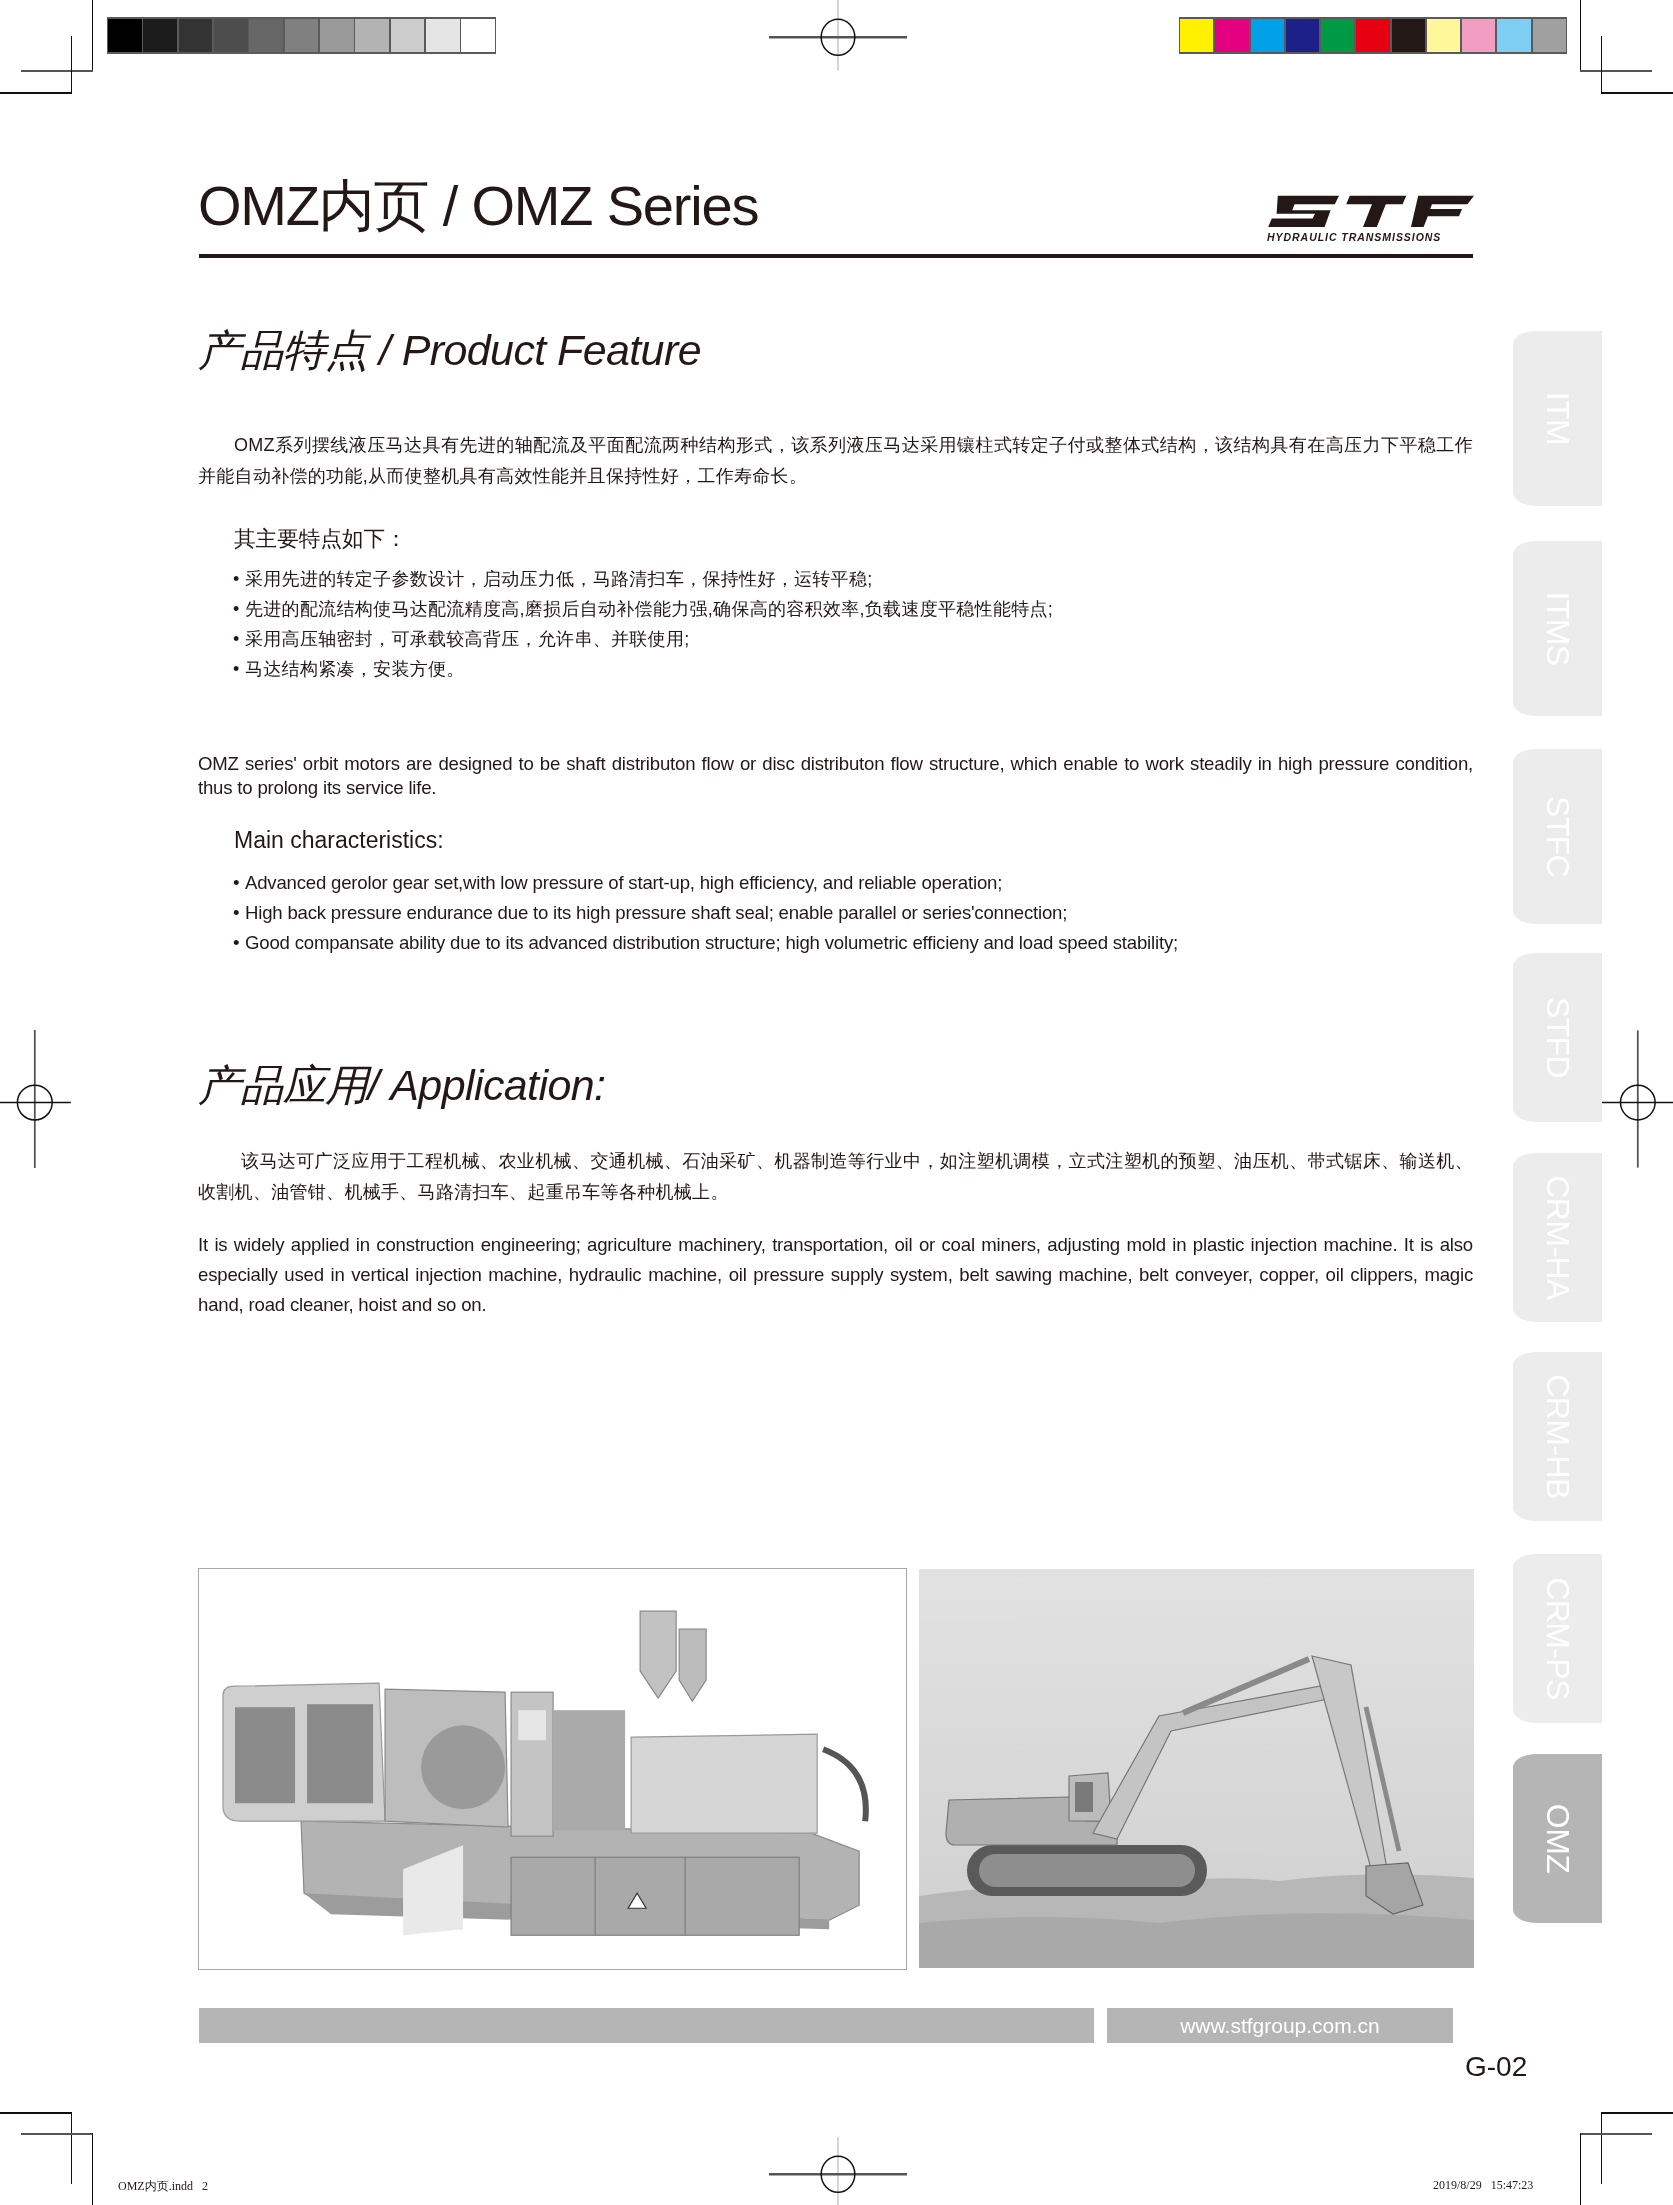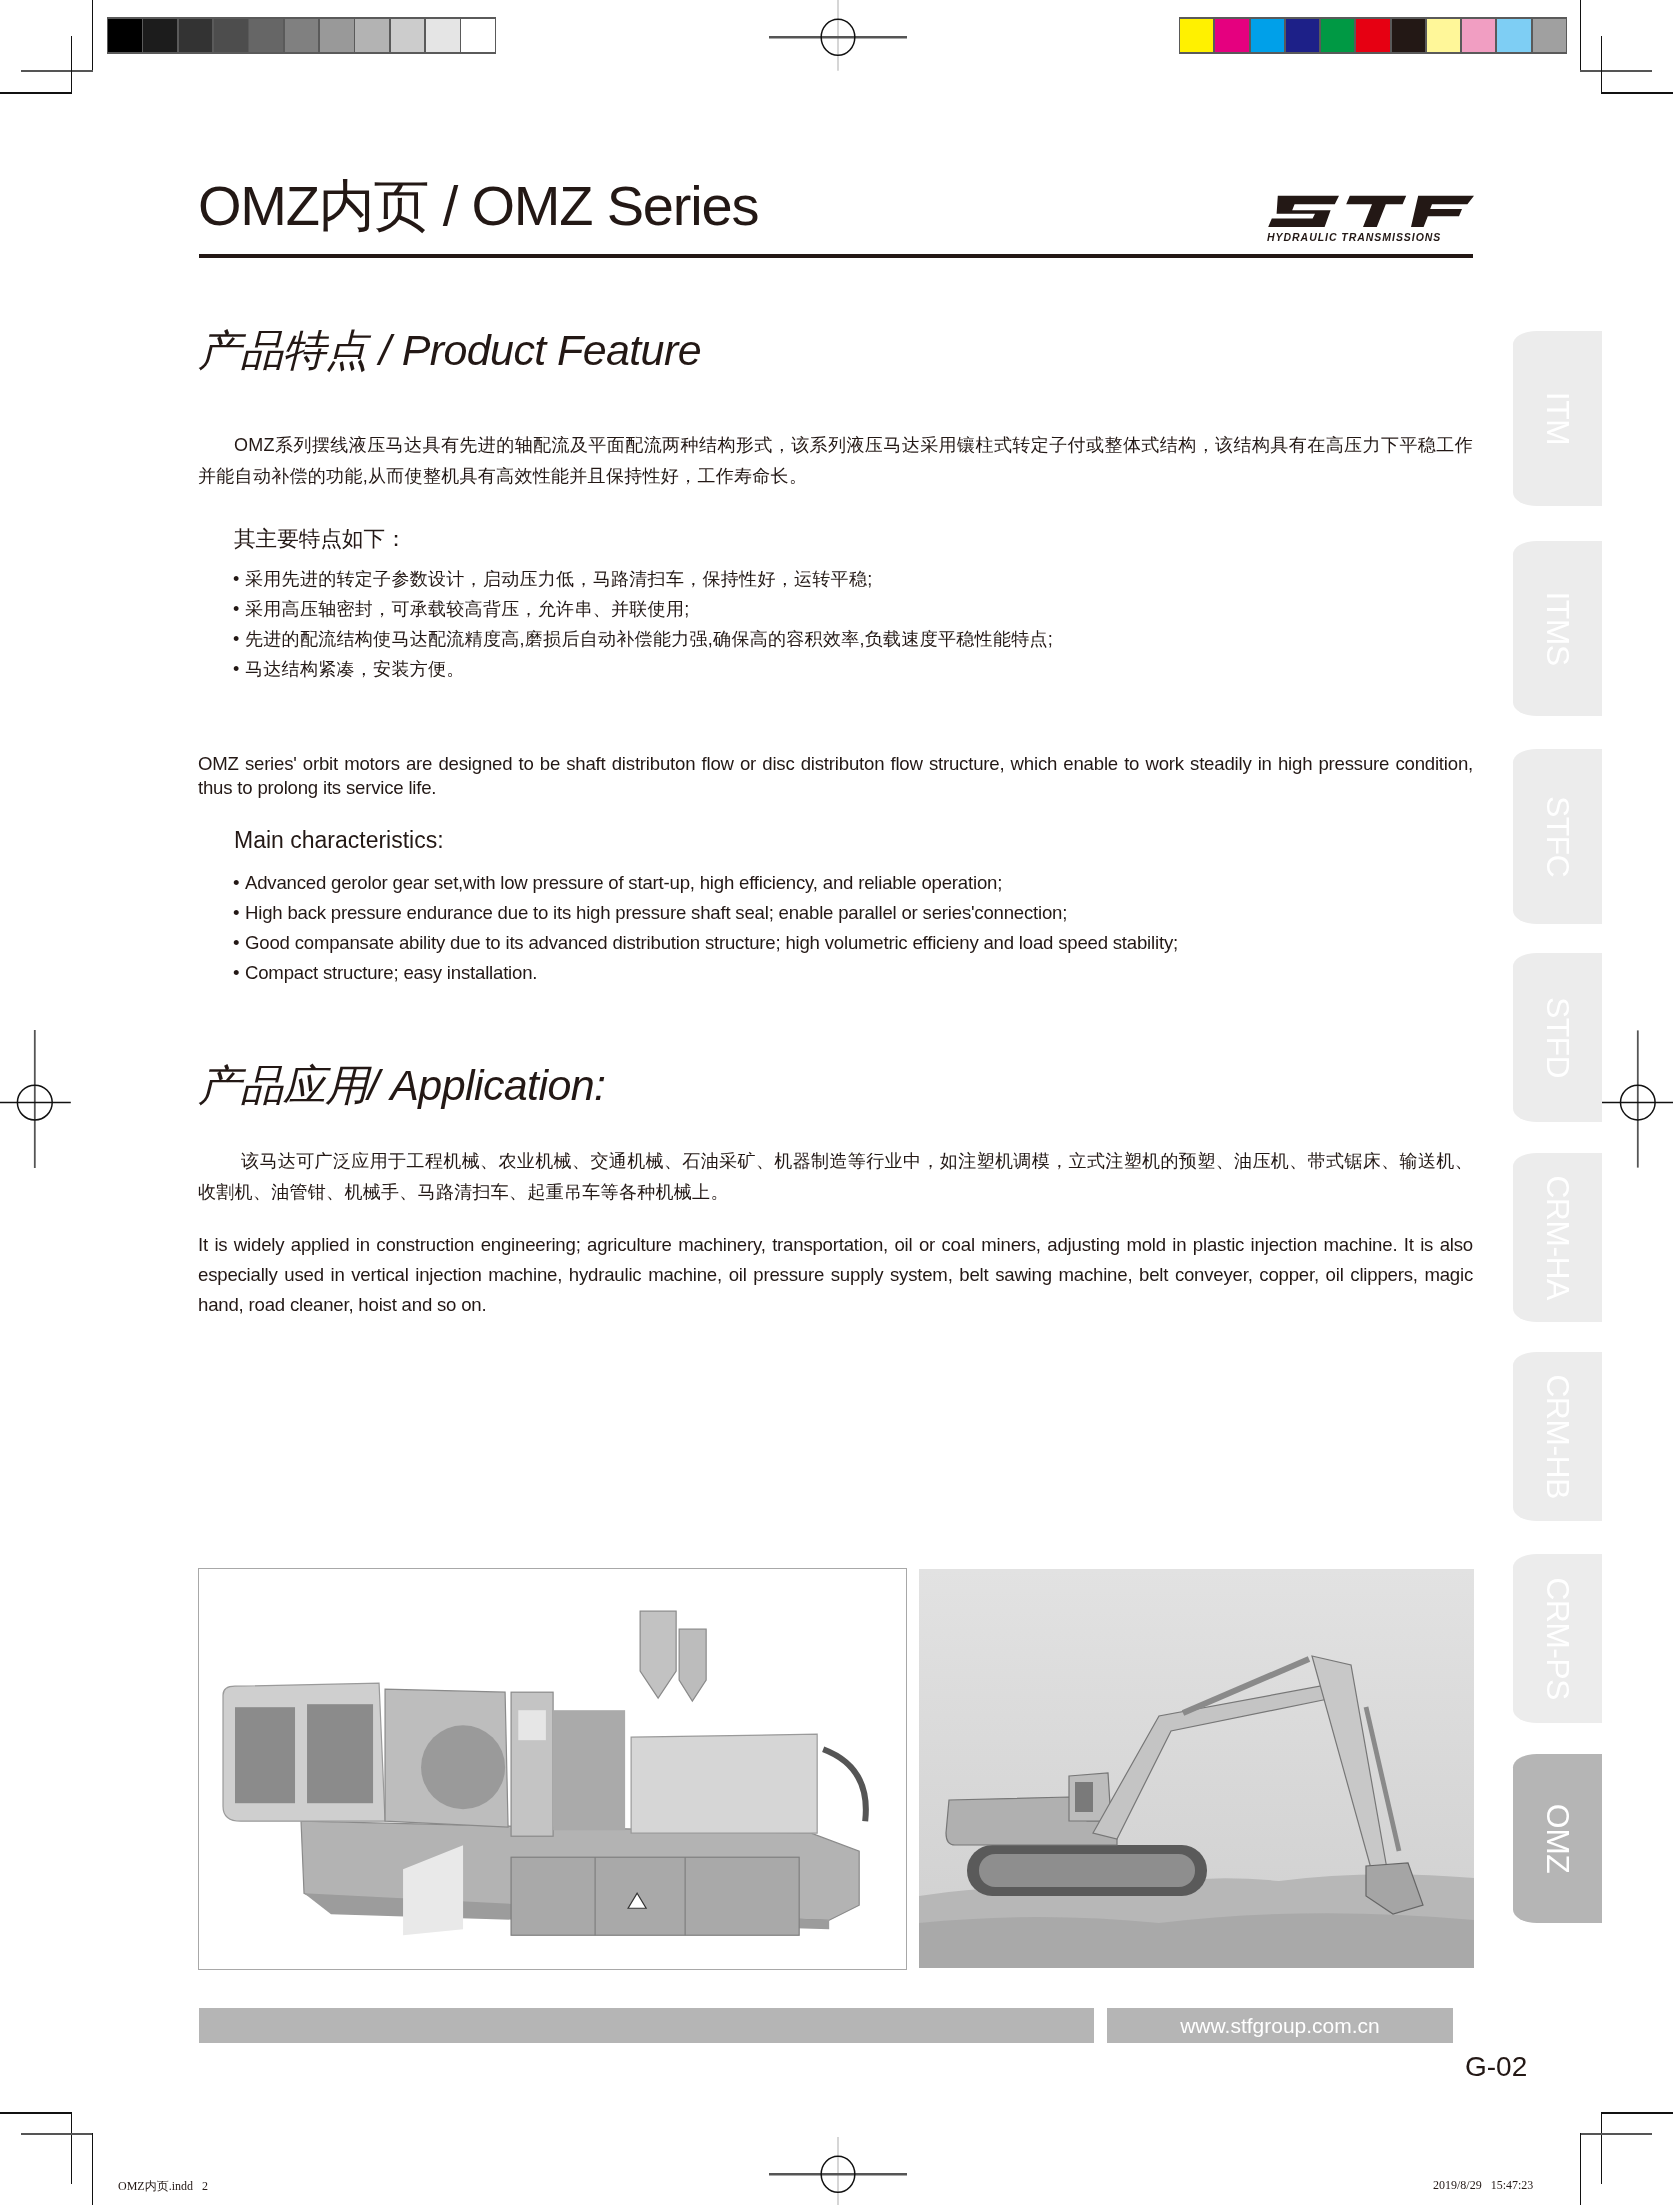--- a/index.html
+++ b/index.html
@@ -130,34 +130,33 @@
 <div class="abs title-rule"></div>
 
 <div class="abs h2" style="left:198px; top:329px;">产品特点 / Product Feature</div>
 
 <div class="abs p-cn justify" style="left:198px; top:430px; width:1275px; text-indent:36px;">OMZ系列摆线液压马达具有先进的轴配流及平面配流两种结构形式，该系列液压马达采用镶柱式转定子付或整体式结构，该结构具有在高压力下平稳工作并能自动补偿的功能,从而使整机具有高效性能并且保持性好，工作寿命长。</div>
 
 <div class="abs sub" style="left:234px; top:524px; font-size:21.6px;">其主要特点如下：</div>
 
 <ul class="abs bul p-cn" style="left:233px; top:564px; width:1201px; line-height:30px;">
   <li>采用先进的转定子参数设计，启动压力低，马路清扫车，保持性好，运转平稳;</li>
+  <li>先进的配流结构使马达配流精度高,磨损后自动补偿能力强,确保高的容积效率,负载速度平稳性能特点;</li>
   <li>采用高压轴密封，可承载较高背压，允许串、并联使用;</li>
-  <li>先进的配流结构使马达配流精度高,磨损后自动补偿能力强,确保高的容积效率,负载速度平稳性能特点;</li>
   <li>马达结构紧凑，安装方便。</li>
 </ul>
 
 <div class="abs p justify" style="left:198px; top:752px; width:1275px; line-height:24px; font-size:18.6px; letter-spacing:-0.2px;">OMZ series' orbit motors are designed to be shaft distributon flow or disc distributon flow structure, which enable to work steadily in high pressure condition, thus to prolong its service life.</div>
 
 <div class="abs sub" style="left:234px; top:827px;">Main characteristics:</div>
 
 <ul class="abs bul p" style="left:233px; top:868px; width:1201px; line-height:30px; letter-spacing:-0.2px;">
   <li>Advanced gerolor gear set,with low pressure of start-up, high efficiency, and reliable operation;</li>
   <li>High back pressure endurance due to its high pressure shaft seal; enable parallel or series'connection;</li>
   <li>Good compansate ability due to its advanced distribution structure; high volumetric efficieny and load speed stability;</li>
-  <li>Compact structure; easy installation.</li>
 </ul>
 
 <div class="abs h2" style="left:198px; top:1064px;">产品应用/ Application:</div>
 
 <div class="abs p-cn justify" style="left:198px; top:1146px; width:1275px; text-indent:43px;">该马达可广泛应用于工程机械、农业机械、交通机械、石油采矿、机器制造等行业中，如注塑机调模，立式注塑机的预塑、油压机、带式锯床、输送机、收割机、油管钳、机械手、马路清扫车、起重吊车等各种机械上。</div>
 
 <div class="abs p justify" style="left:198px; top:1230px; width:1275px; line-height:30px; letter-spacing:-0.2px;">It is widely applied in construction engineering; agriculture machinery, transportation, oil or coal miners, adjusting mold in plastic injection machine. It is also especially used in vertical injection machine, hydraulic machine, oil pressure supply system, belt sawing machine, belt conveyer, copper, oil clippers, magic hand, road cleaner, hoist and so on.</div>
 
 <div class="imgbox" style="left:198px; top:1568px; width:707px; height:400px; border:1.8px solid #a8a8a8; background:#fff;">
   <svg width="707" height="400" viewBox="0 0 1178 666">

